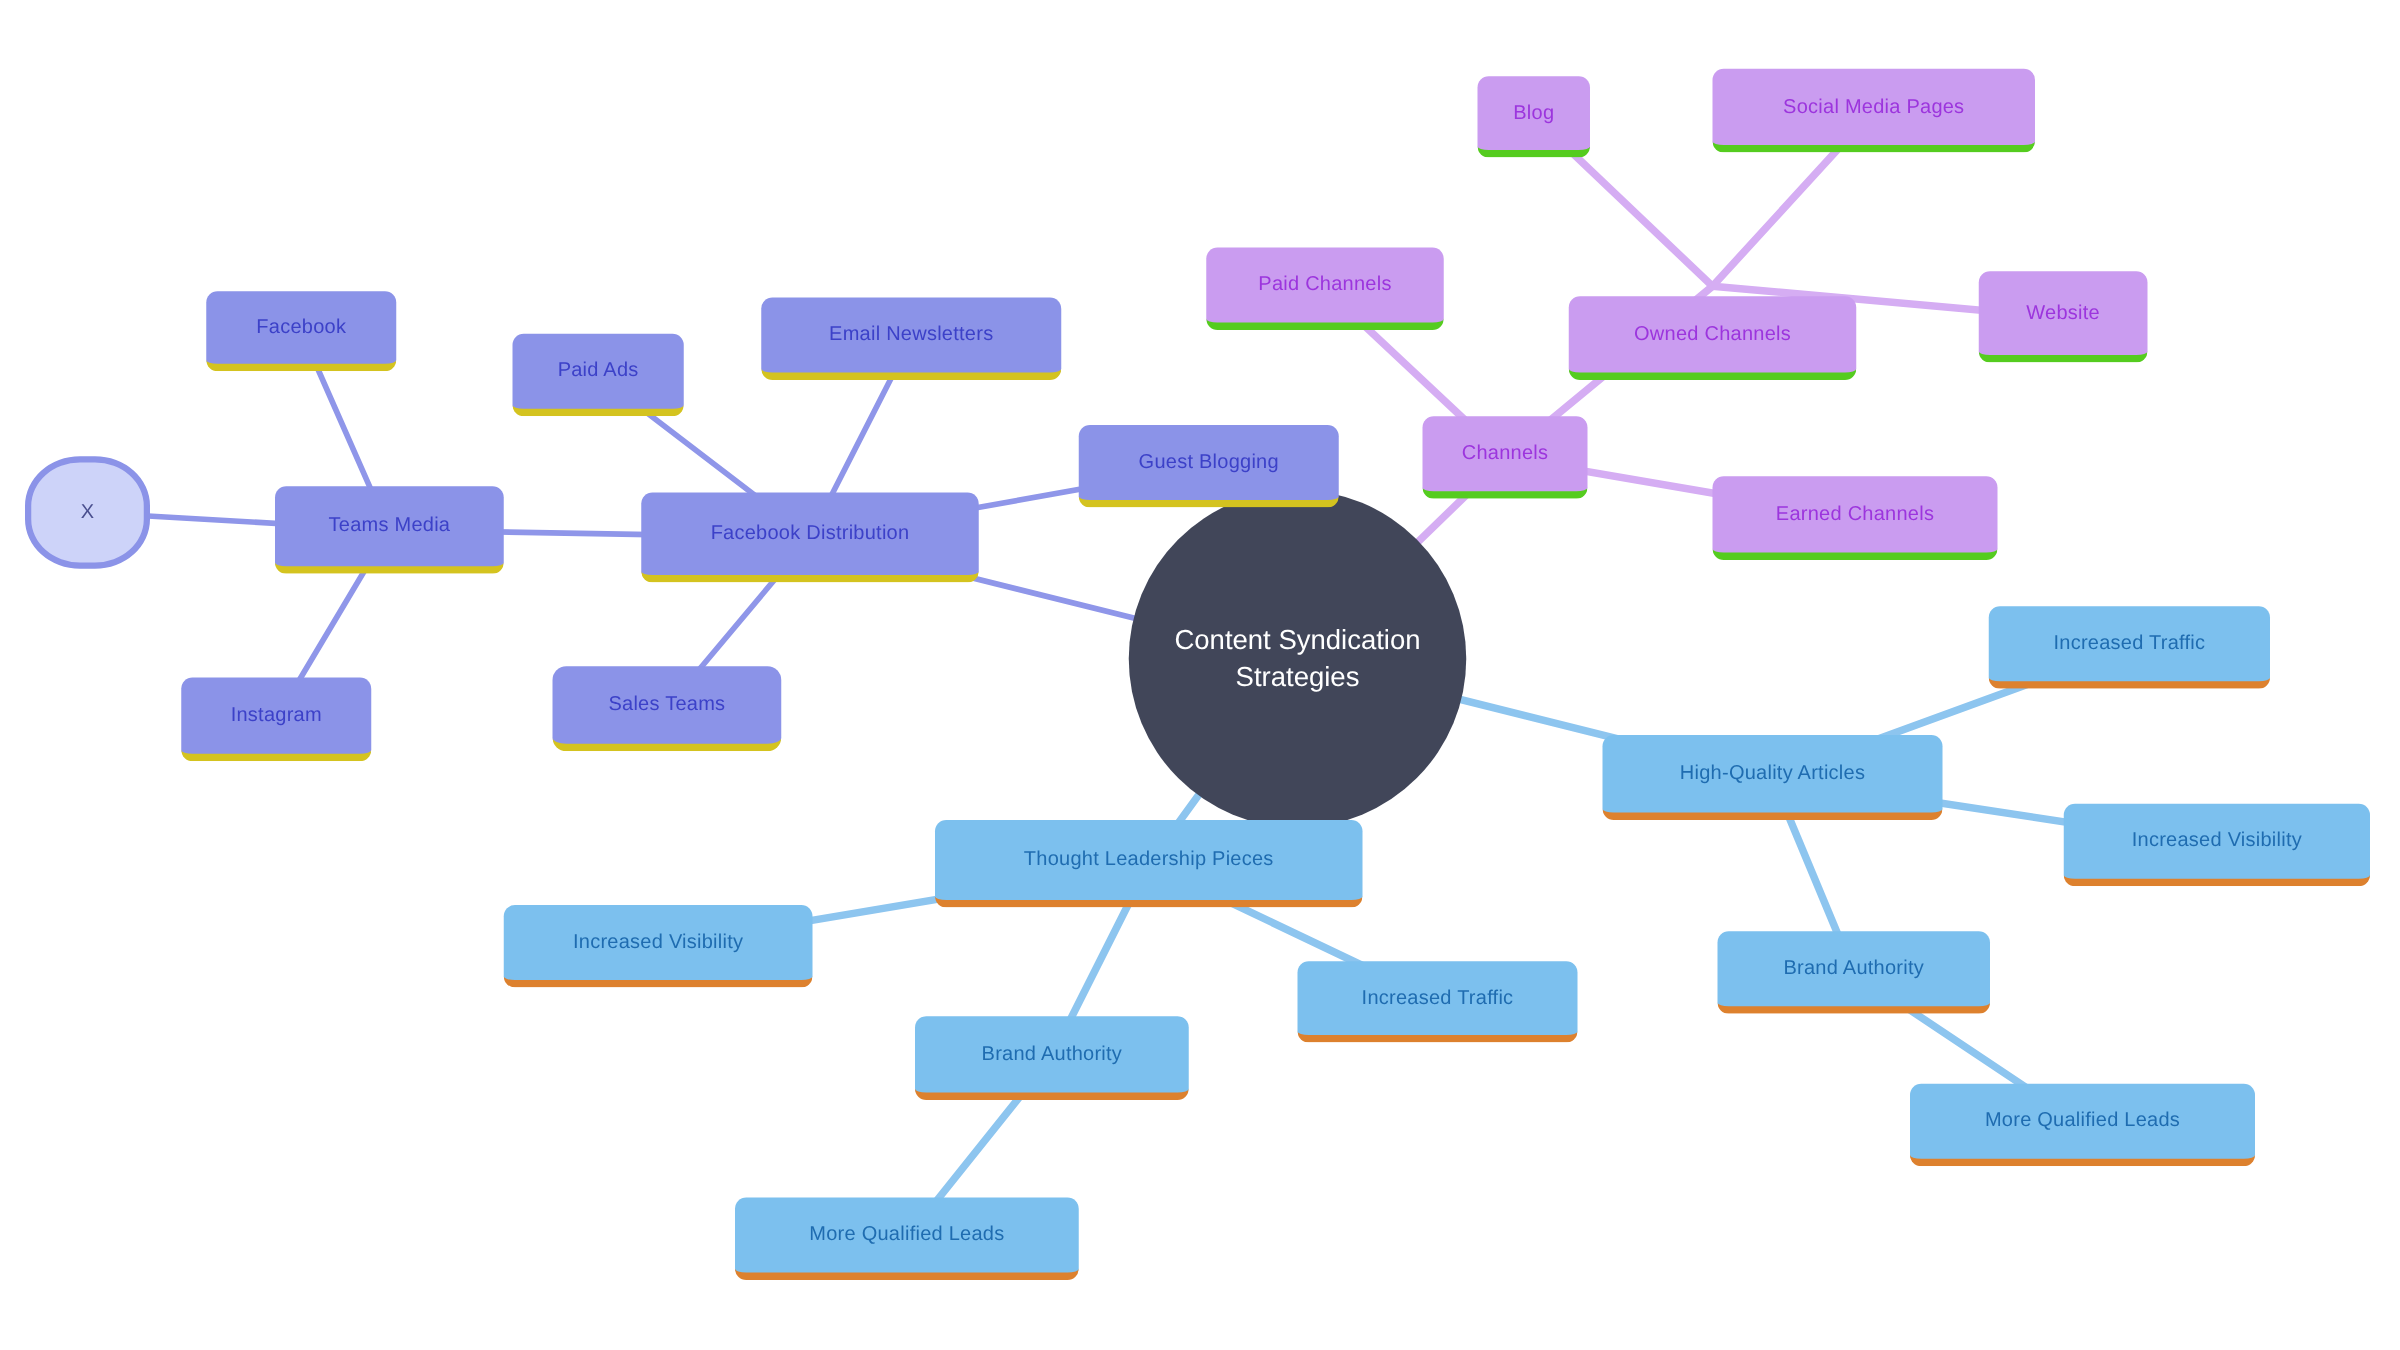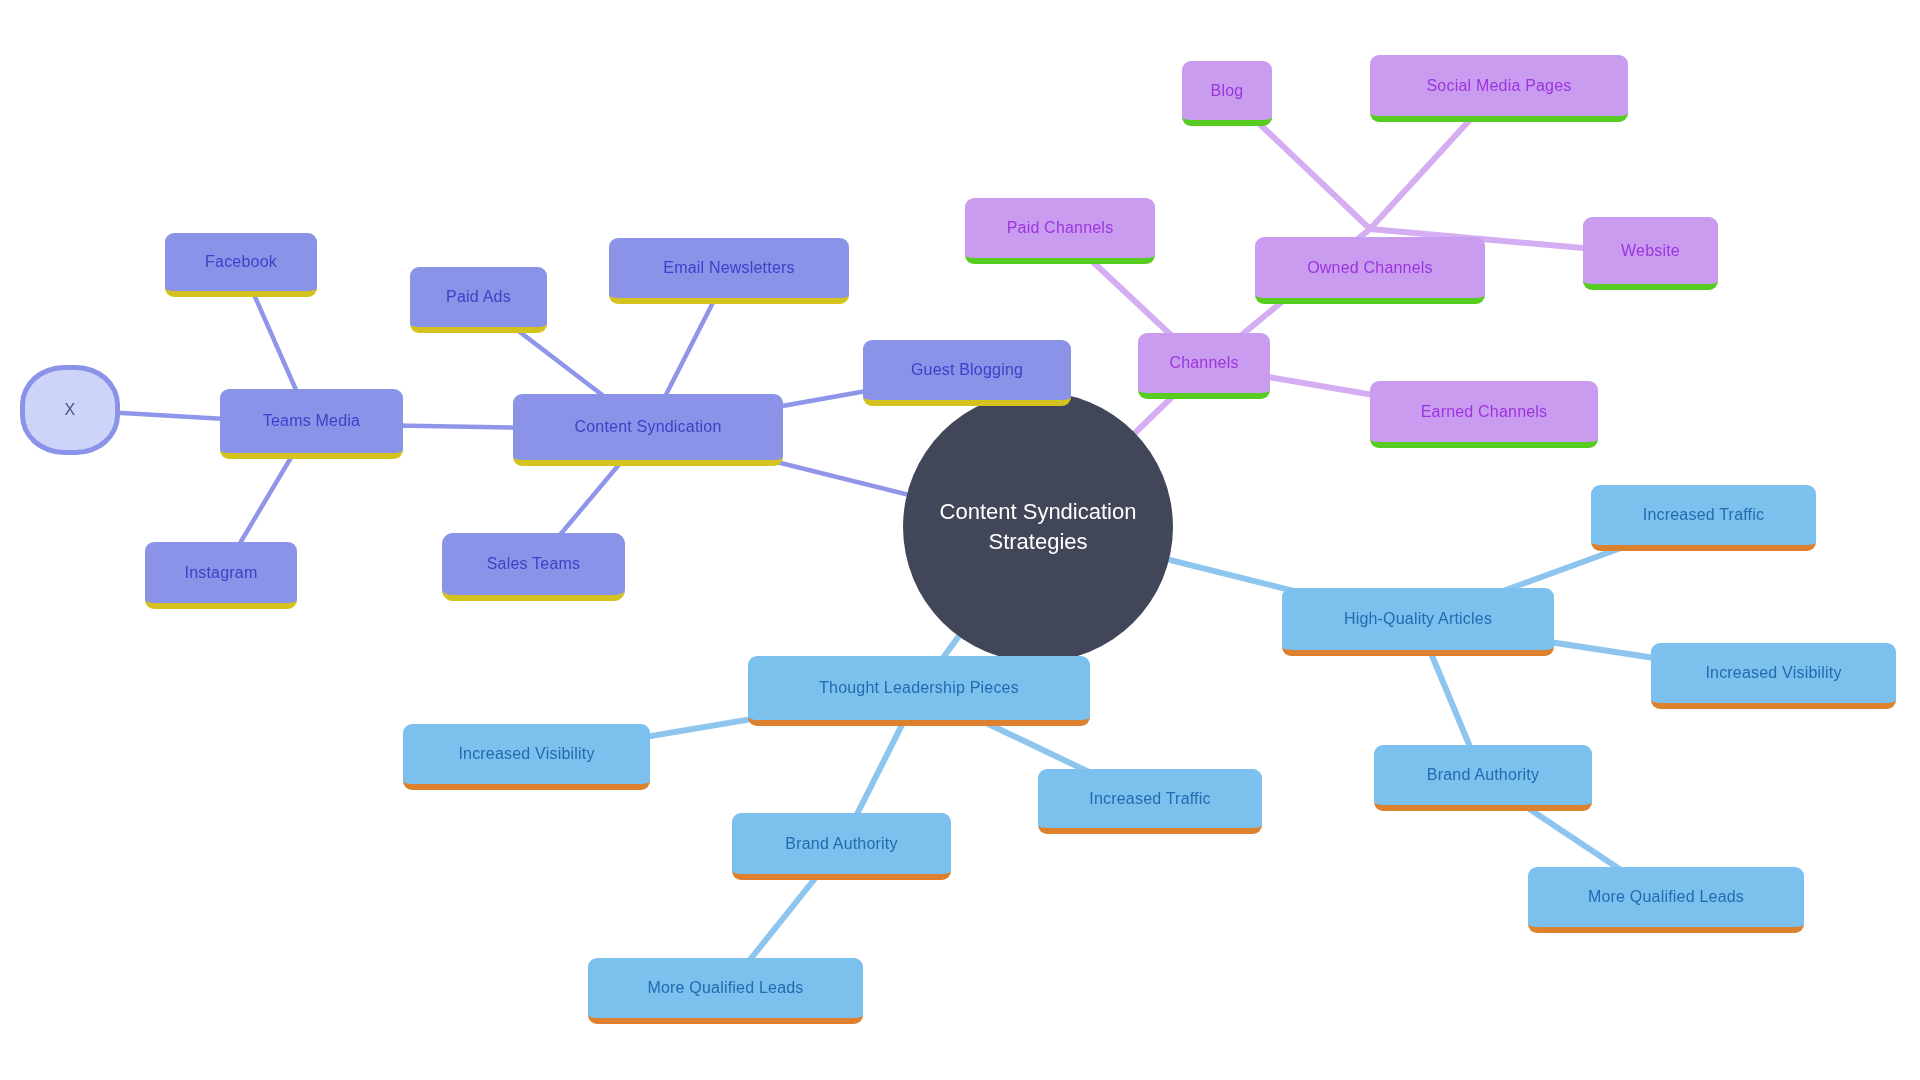--- a/index.html
+++ b/index.html
@@ -107,21 +107,21 @@
 
     <line class="e-blue" x1="1038" y1="527" x2="919" y2="691"></line>
     <line class="e-blue" x1="919" y1="691" x2="526" y2="757"></line>
     <line class="e-blue" x1="919" y1="691" x2="1150" y2="801"></line>
     <line class="e-blue" x1="919" y1="691" x2="841" y2="846"></line>
     <line class="e-blue" x1="841" y1="846" x2="725" y2="991"></line>
   </svg>
 
   <div class="center-node" style="left:903px; top:392px; width:270px; height:270px;">Content Syndication Strategies</div>
 
-  <div class="node indigo" style="left:513px; top:394px; width:270px; height:72px;">Content Syndication</div>
+  <div class="node indigo" style="left:513px; top:394px; width:270px; height:72px;">Facebook Distribution</div>
   <div class="node indigo" style="left:410px; top:267px; width:137px; height:66px;">Paid Ads</div>
   <div class="node indigo" style="left:609px; top:238px; width:240px; height:66px;">Email Newsletters</div>
   <div class="node indigo" style="left:863px; top:340px; width:208px; height:66px;">Guest Blogging</div>
   <div class="node indigo" style="left:442px; top:533px; width:183px; height:68px;border-radius:11px;">Sales Teams</div>
   <div class="node indigo" style="left:220px; top:389px; width:183px; height:70px;">Teams Media</div>
   <div class="node indigo" style="left:165px; top:233px; width:152px; height:64px;">Facebook</div>
   <div class="node indigo" style="left:145px; top:542px; width:152px; height:67px;">Instagram</div>
   <div class="node indigo circle-node" style="left:20px; top:365px; width:100px; height:90px; border-bottom:5px solid var(--indigo-fill);">X</div>
 
   <div class="node violet" style="left:1138px; top:333px; width:132px; height:66px;">Channels</div>

